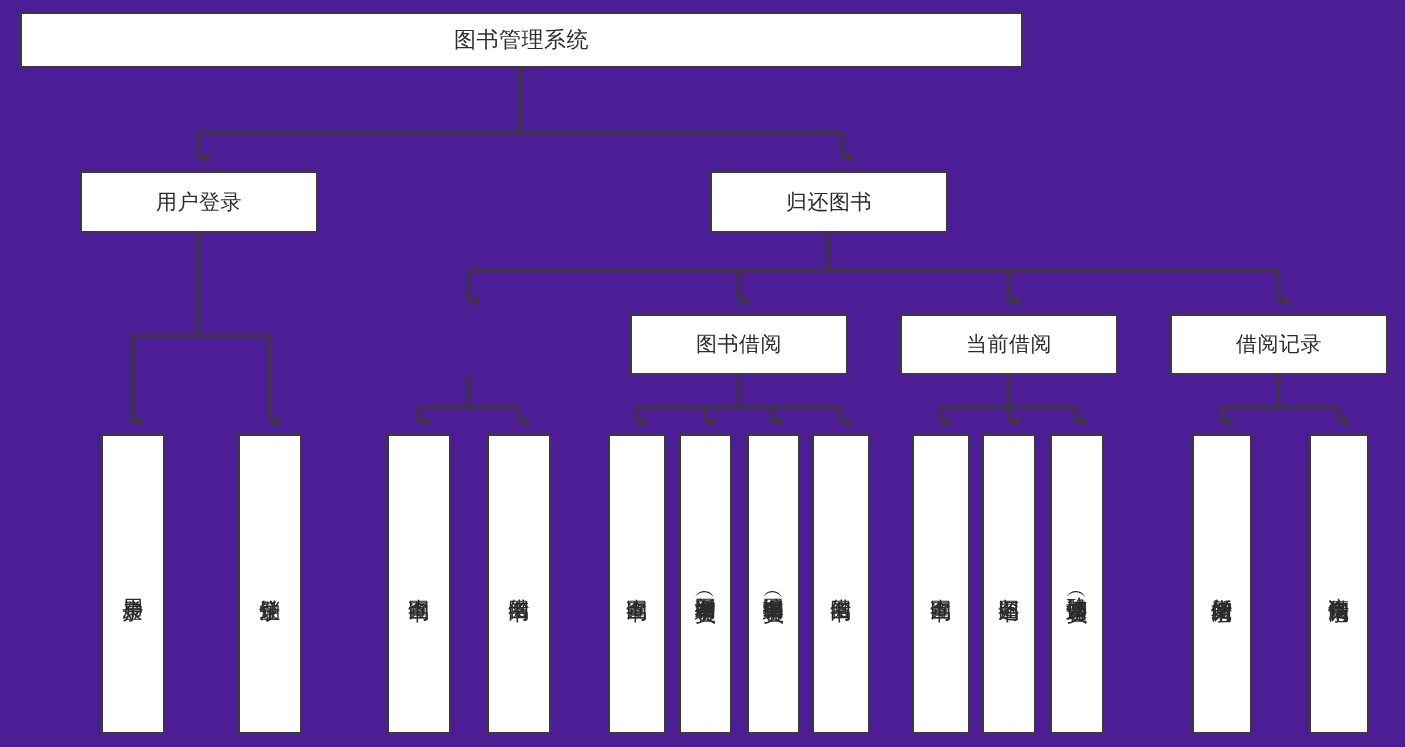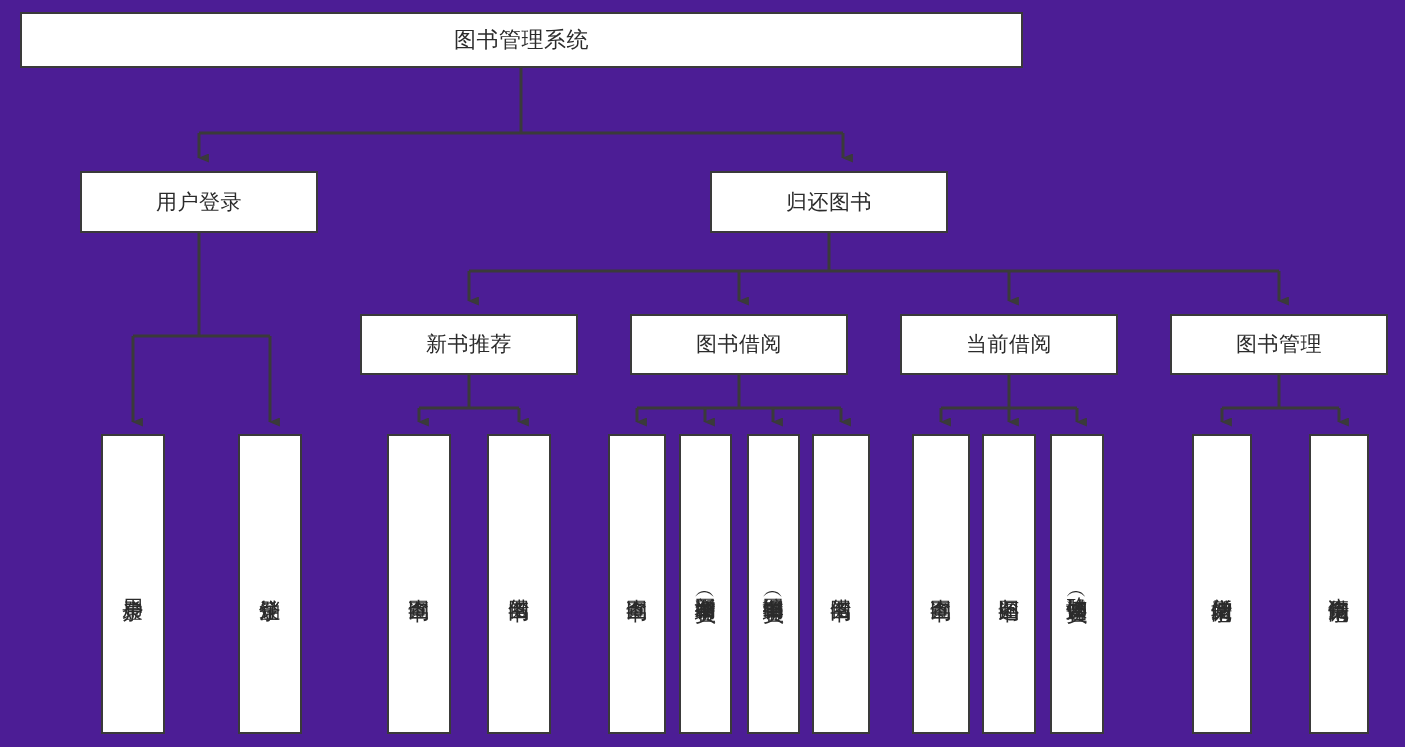--- a/index.html
+++ b/index.html
@@ -129,31 +129,28 @@
     <span class="label">图书管理系统</span>
   </div>
 
   <div class="node node-h" style="left:80px; top:171px; width:238px; height:62px;">
     <span class="label">用户登录</span>
   </div>
   <div class="node node-h" style="left:710px; top:171px; width:238px; height:62px;">
     <span class="label">归还图书</span>
   </div>
 
-  <div class="node node-h" style="left:360px; top:314px; width:218px; height:61px;">
-    <span class="label">新书推荐</span>
-  </div>
   <div class="node node-h" style="left:900px; top:314px; width:218px; height:61px;">
     <span class="label">当前借阅</span>
   </div>
   <div class="node node-h" style="left:630px; top:314px; width:218px; height:61px;">
     <span class="label">图书借阅</span>
   </div>
   <div class="node node-h" style="left:1170px; top:314px; width:218px; height:61px;">
-    <span class="label">图书管理</span>
+    <span class="label">借阅记录</span>
   </div>
 
   <div class="node node-v" style="left:101px; top:434px; width:64px; height:300px;">
     <span class="label">用户登录</span>
   </div>
   <div class="node node-v" style="left:238px; top:434px; width:64px; height:300px;">
     <span class="label">注销登录</span>
   </div>
 
   <div class="node node-v" style="left:387px; top:434px; width:64px; height:300px;">

